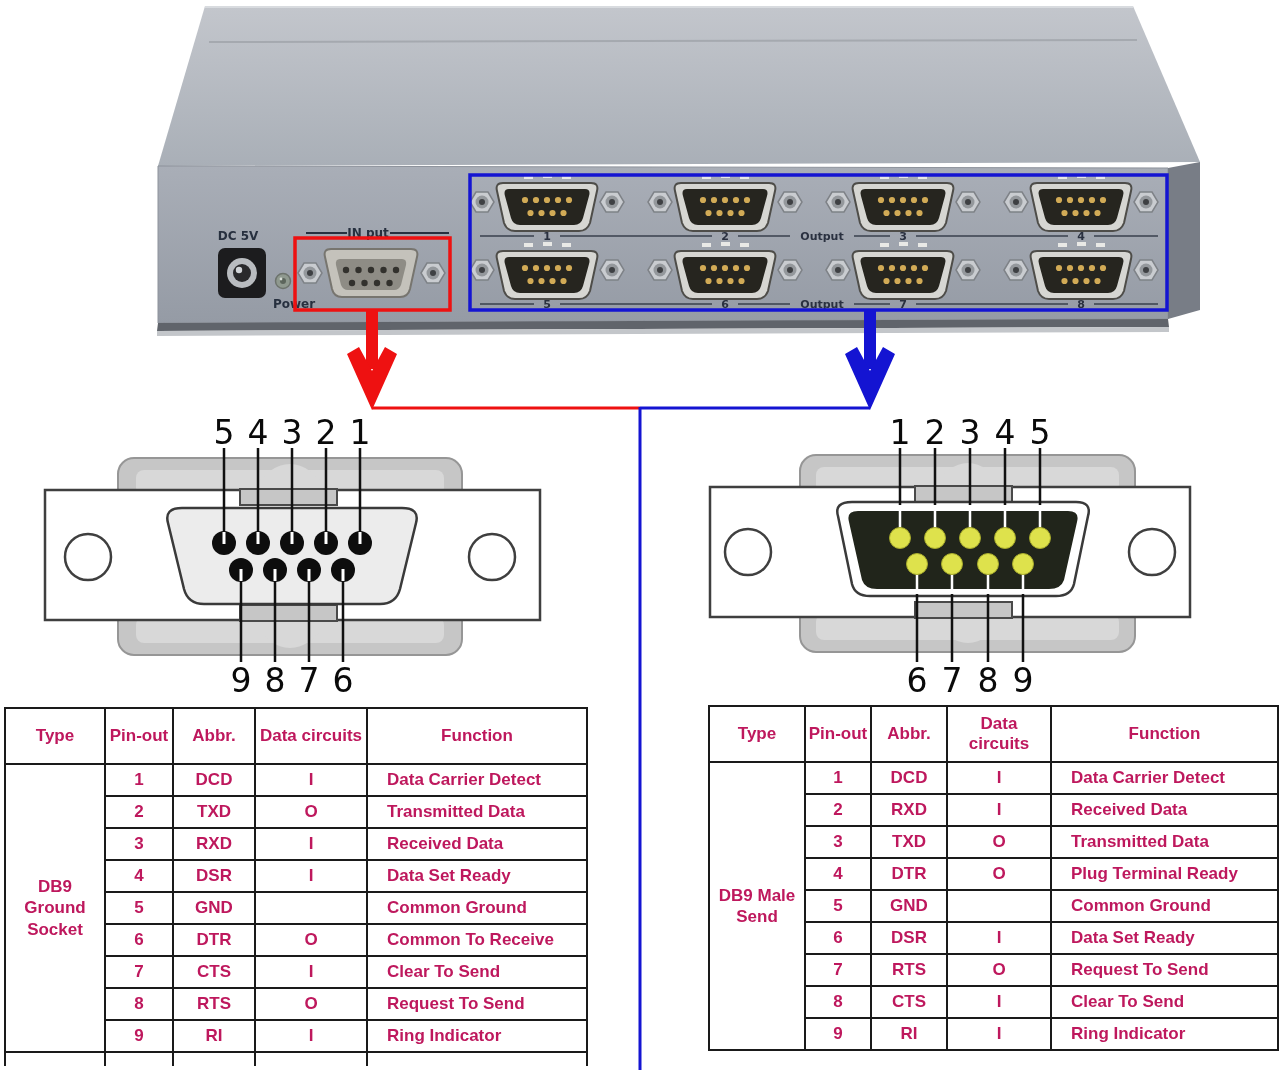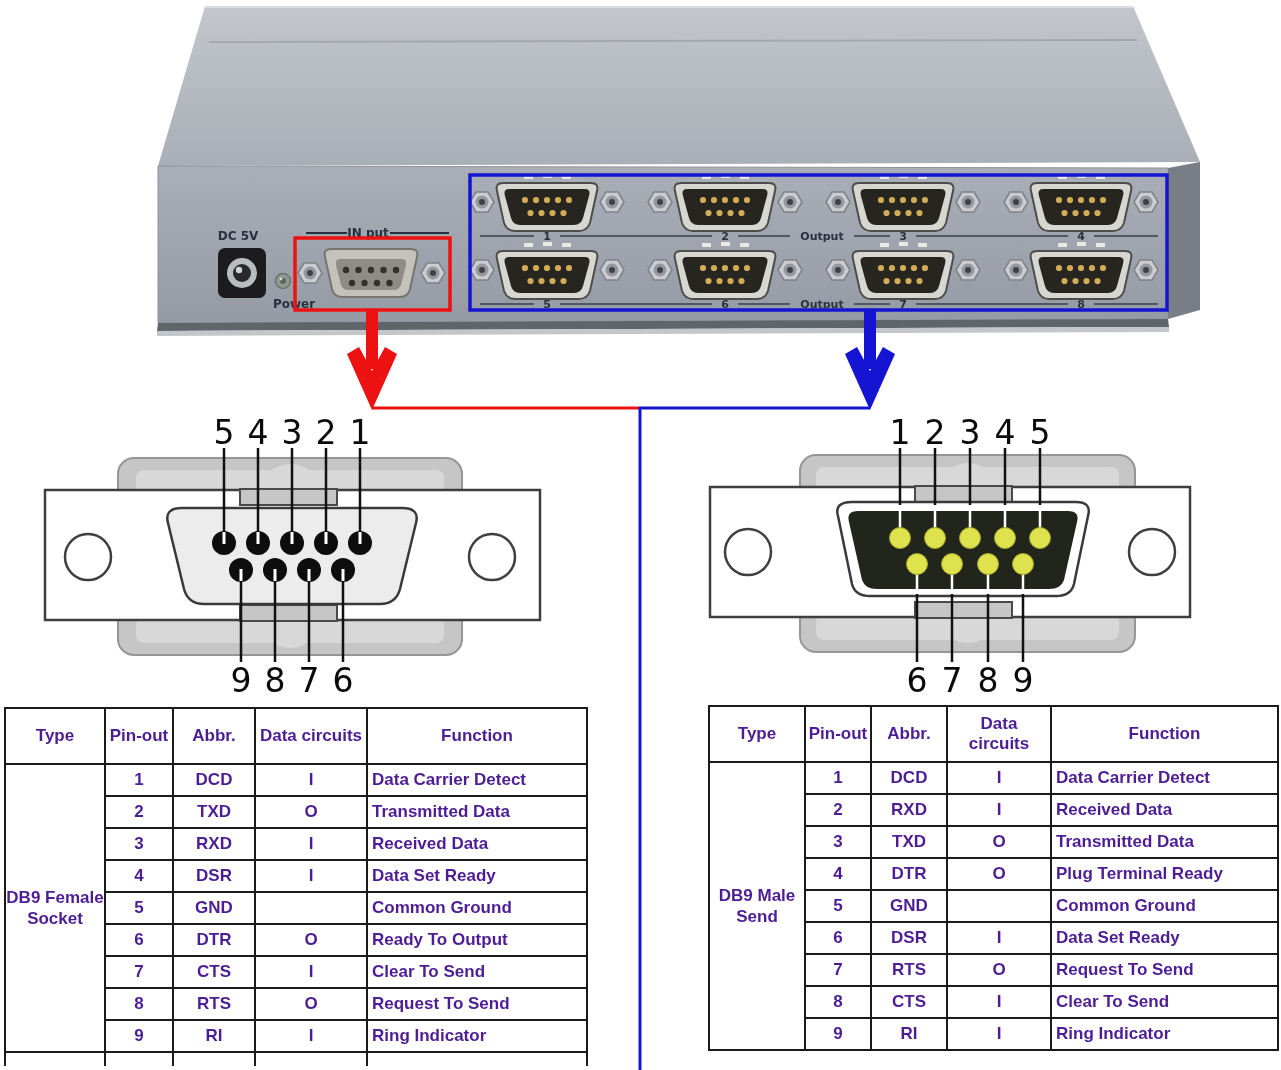--- a/index.html
+++ b/index.html
@@ -1,26 +1,26 @@
 <!DOCTYPE html>
 <html><head>
 <meta charset="utf-8">
 <style>
   html,body{margin:0;padding:0;background:#fff;}
   .stage{position:relative;width:1281px;height:1070px;overflow:hidden;background:#fff;
          font-family:"Liberation Sans",sans-serif;}
   .stage svg{position:absolute;left:0;top:0;}
   
   table.tbl{position:absolute;border-collapse:collapse;table-layout:fixed;background:#fff;
-            font-family:"Liberation Sans",sans-serif;font-weight:bold;color:#4c1d95;}
+            font-family:"Liberation Sans",sans-serif;font-weight:bold;color:#be185d;}
   .tbl td,.tbl th{border:2px solid #1a1a1a;padding:0;text-align:center;vertical-align:middle;
                   font-size:17px;font-weight:bold;overflow:hidden;}
   .tbl tr{height:32px;}
   .tbl tr.hdr{height:56px;}
-  .tbl td.fn{text-align:left;padding-left:4px;}
+  .tbl td.fn{text-align:left;padding-left:19px;}
   .tbl td.type{line-height:1.25;}
   .tbl tr.stub{height:14px;}
   .tbl tr.stub td{border-bottom:none;}
   
   text{font-family:"DejaVu Sans",sans-serif;}
   .devlabel{font-size:12px;font-weight:600;fill:#27303f;}
   .portnum{font-size:11px;font-weight:600;fill:#2a3140;}
   .pinnum{font-size:33px;fill:#0a0a0a;}
 </style>
 </head>
@@ -254,21 +254,21 @@
       </colgroup>
   <tbody>
         <tr class="hdr">
     <th>Type</th>
     <th>Pin-out</th>
     <th>Abbr.</th>
     <th>Data circuits</th>
     <th>Function</th>
   </tr>
   <tr>
-    <td class="type" rowspan="9">DB9 Female Socket</td>
+    <td class="type" rowspan="9">DB9 Ground Socket</td>
     <td>1</td>
     <td>DCD</td>
     <td>I</td>
     <td class="fn">Data Carrier Detect</td>
   </tr>
   <tr>
           <td>2</td>
           <td>TXD</td>
           <td>O</td>
           <td class="fn">Transmitted Data</td>
@@ -288,21 +288,21 @@
   <tr>
           <td>5</td>
           <td>GND</td>
           <td></td>
           <td class="fn">Common Ground</td>
         </tr>
   <tr>
           <td>6</td>
           <td>DTR</td>
           <td>O</td>
-          <td class="fn">Ready To Output</td>
+          <td class="fn">Common To Receive</td>
         </tr>
   <tr>
           <td>7</td>
           <td>CTS</td>
           <td>I</td>
           <td class="fn">Clear To Send</td>
         </tr>
   <tr>
           <td>8</td>
           <td>RTS</td>

